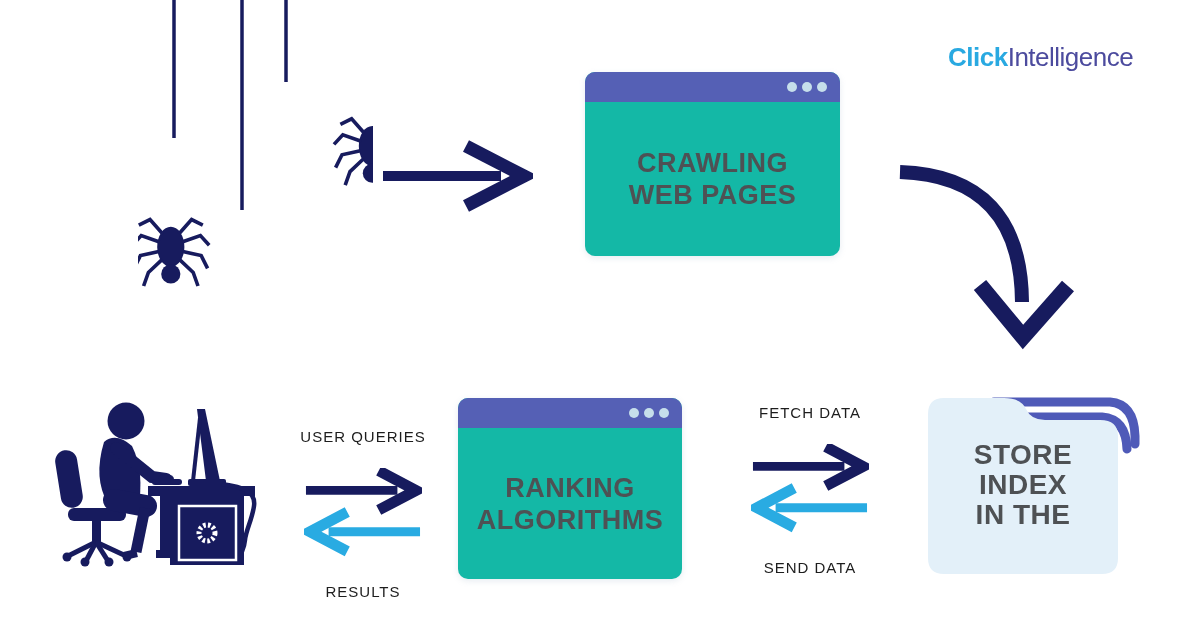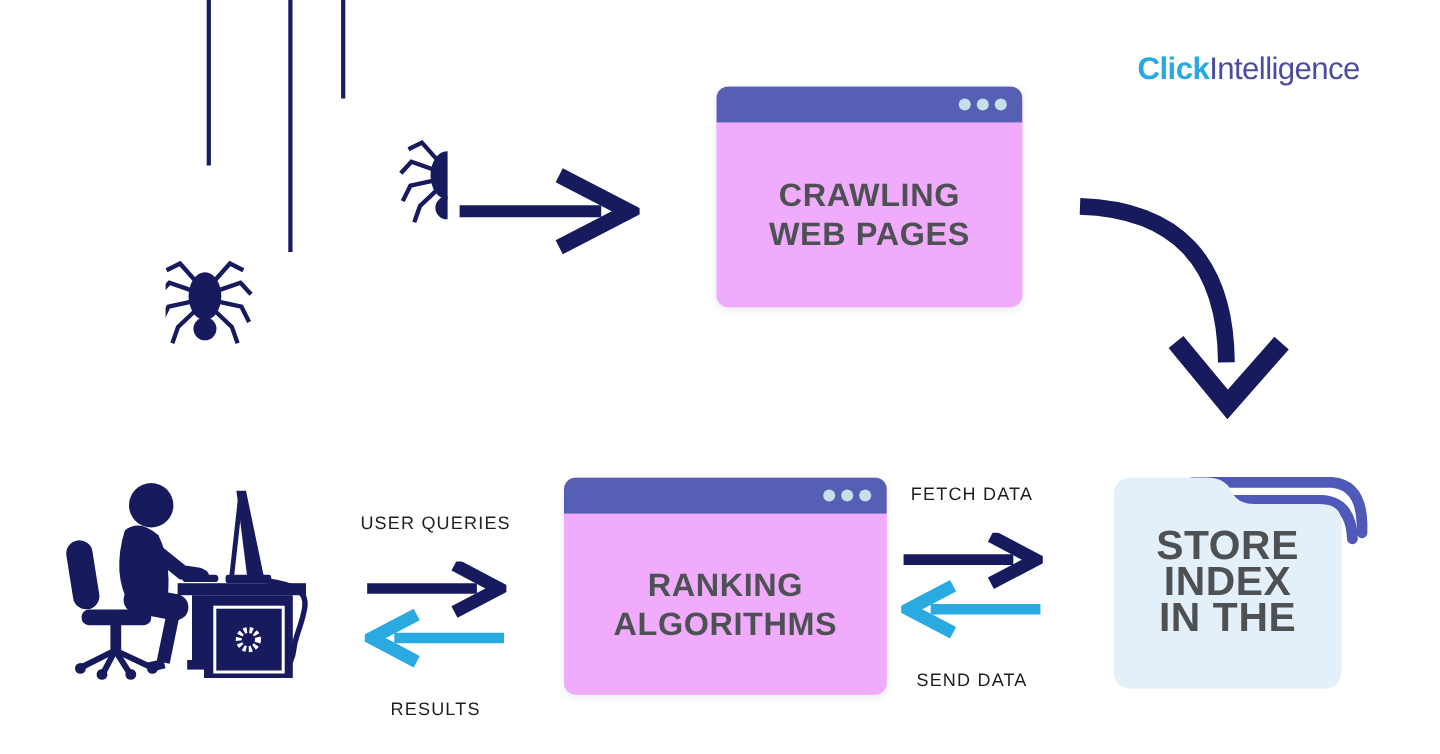--- a/index.html
+++ b/index.html
@@ -9,44 +9,43 @@
   }
   .abs{position:absolute;}
 
   
   .logo{font-size:26px;line-height:1;white-space:nowrap;}
   .logo-click{font-weight:800;color:#29a9e1;letter-spacing:-0.5px;}
   .logo-intel{font-weight:400;color:#4c4b9e;letter-spacing:-0.5px;}
 
   
   .window{
-    border-radius:10px;overflow:hidden;background:#f0abfc;
+    border-radius:10px;overflow:hidden;background:#14b8a6;
     box-shadow:0 2px 6px rgba(120,150,180,0.18);
-    margin-left:12px;
   }
   .window-header{
     height:30px;background:#5560b5;display:flex;align-items:center;
     justify-content:flex-end;padding-right:13px;
   }
   .dots{display:flex;gap:5px;}
   .dots i{width:10px;height:10px;border-radius:50%;background:#c6dfeb;display:block;}
   .window-body{
     height:calc(100% - 30px);display:flex;align-items:center;justify-content:center;
   }
   .window-title{
     text-align:center;font-weight:700;font-size:27px;line-height:32px;
     color:#4e5154;letter-spacing:0.5px;
   }
   .window-title span{display:block;}
 
   
   .folder-wrap{width:212px;height:190px;}
   .folder-text{
     position:absolute;left:0;top:48px;width:190px;text-align:center;
-    font-weight:700;font-size:34px;line-height:30px;color:#4e5154;letter-spacing:0.5px;
+    font-weight:700;font-size:28px;line-height:30px;color:#4e5154;letter-spacing:0.5px;
   }
   .folder-text span{display:block;}
 
   
   .exchange{
     display:flex;flex-direction:column;align-items:center;
     justify-content:space-between;height:172px;
   }
   .flow-label{
     font-size:15px;font-weight:500;letter-spacing:1px;color:#1d1d1d;white-space:nowrap;
@@ -129,21 +128,21 @@
     <div class="flow-label">FETCH DATA</div>
     <svg width="118" height="92" viewBox="0 0 120 92">
       <line x1="2" y1="22" x2="95" y2="22" stroke="#171b5e" stroke-width="9"></line>
       <polyline points="76,2 114,22 76,42" fill="none" stroke="#171b5e" stroke-width="11"></polyline>
       <line x1="25" y1="64" x2="118" y2="64" stroke="#29abe2" stroke-width="9"></line>
       <polyline points="44,44 6,64 44,84" fill="none" stroke="#29abe2" stroke-width="11"></polyline>
     </svg>
     <div class="flow-label">SEND DATA</div>
   </div>
 
-  <div class="abs window" style="left:458px;top:398px;width:269px;height:181px;">
+  <div class="abs window" style="left:458px;top:398px;width:224px;height:181px;">
     <div class="window-header">
       <span class="dots">
           <i></i>
           <i></i>
           <i></i>
         </span>
     </div>
     <div class="window-body">
       <div class="window-title">
         <span>RANKING</span>

